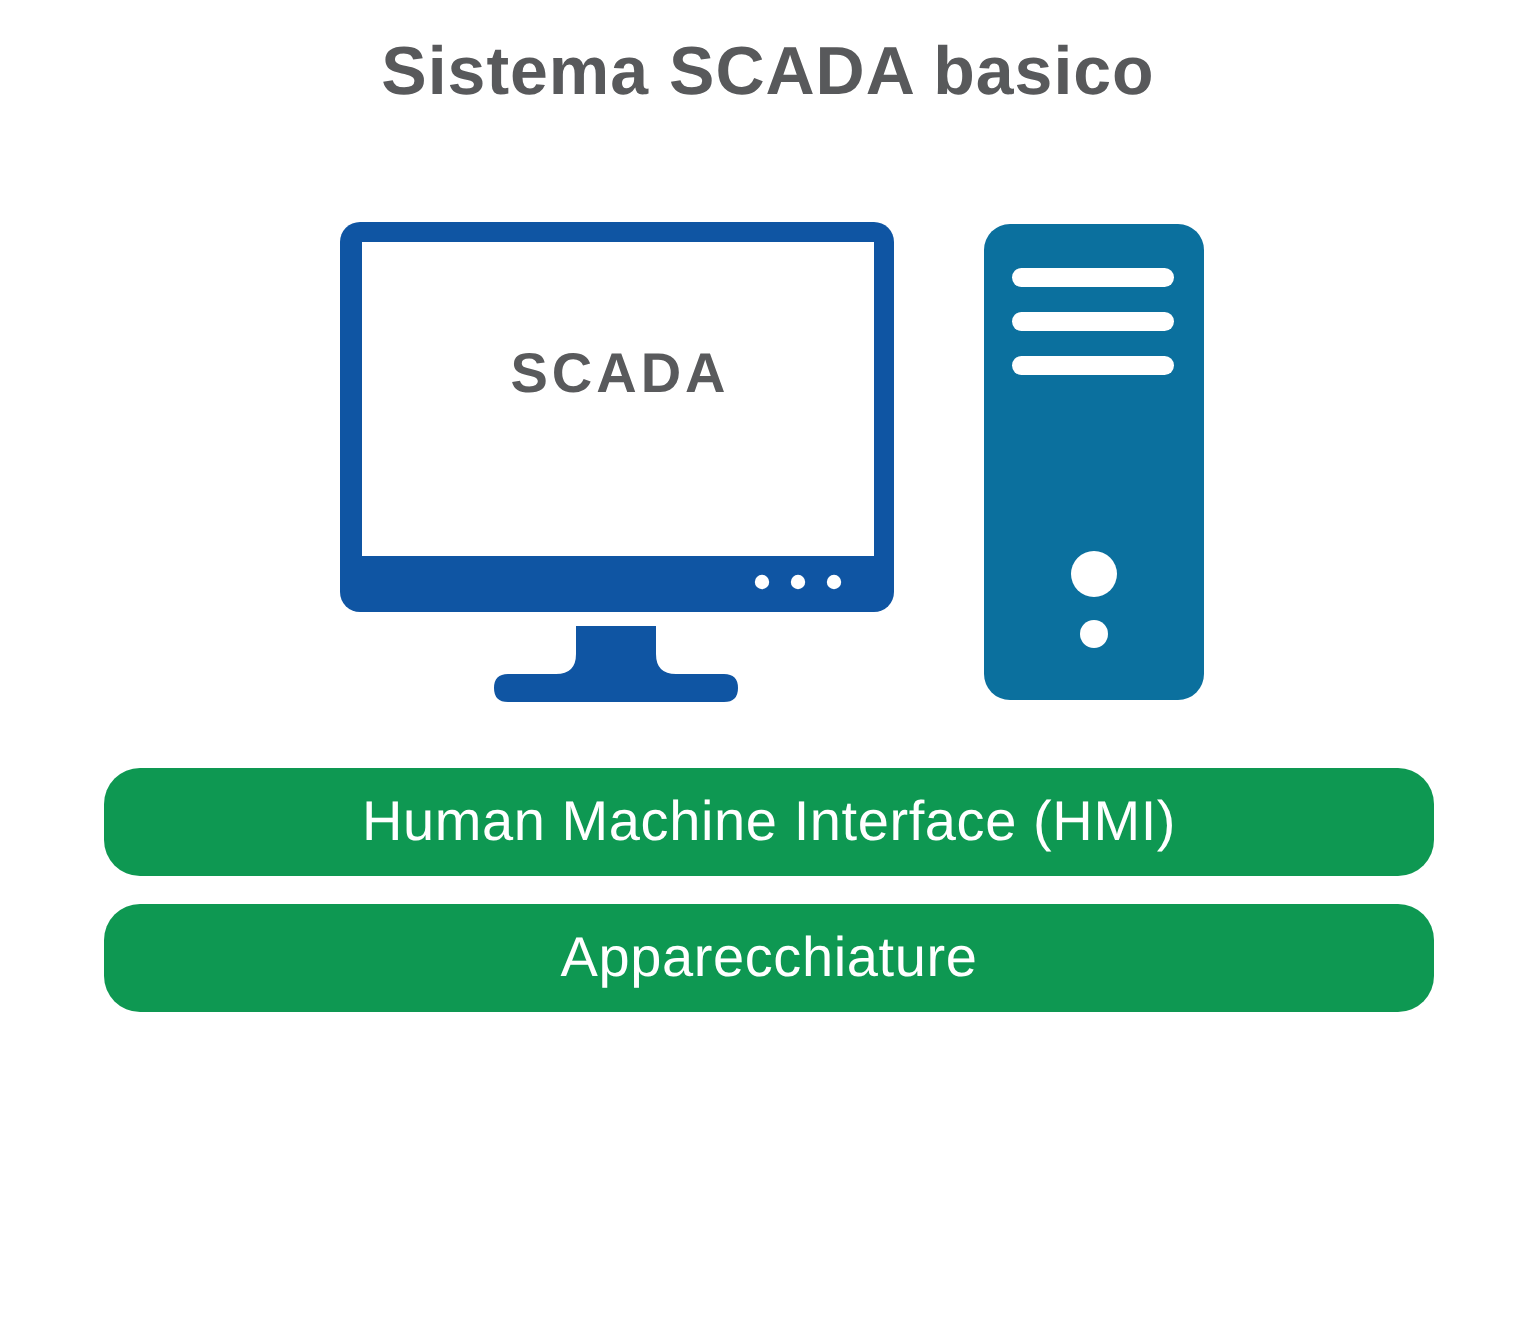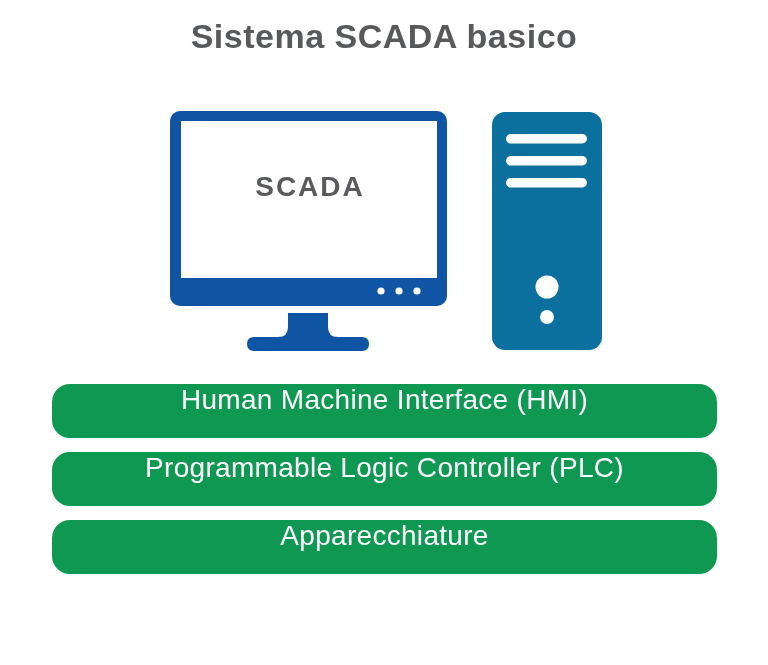--- a/index.html
+++ b/index.html
@@ -25,21 +25,21 @@
   }
   .devices-svg{position:absolute;top:90px;left:0;}
   .layers{
     position:absolute;top:384px;left:52px;width:665px;
     display:flex;flex-direction:column;gap:14px;
   }
   .layer{
     height:54px;border-radius:18px;
     background:var(--layer-green,#0e9852);
     color:var(--bar-text-white,#fff);
-    display:flex;align-items:flex-start;justify-content:center;
+    display:flex;align-items:center;justify-content:center;
     font-size:28px;font-weight:400;letter-spacing:.3px;
   }
   .scada-screen-label{
     font-family:"Liberation Sans", sans-serif;
     font-size:28px;font-weight:700;letter-spacing:2px;
   }
 </style>
 </head>
 <body>
 
@@ -70,20 +70,17 @@
       <circle cx="547" cy="197" r="11.5" fill="#ffffff"></circle>
       <circle cx="547" cy="227" r="7" fill="#ffffff"></circle>
     </g>
   </svg>
 
   <div class="layers">
     <div class="layer">
       <span>Human Machine Interface (HMI)</span>
     </div>
     <div class="layer">
-      <span>Programmable Logic Controller (PLC)</span>
-    </div>
-    <div class="layer">
       <span>Apparecchiature</span>
     </div>
   </div>
 
 </div>
 
 </body></html>

